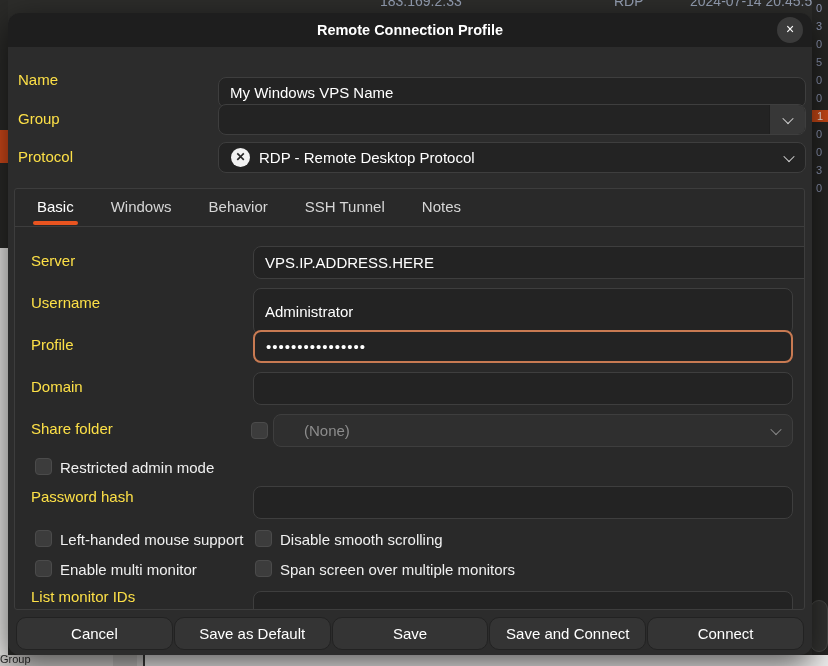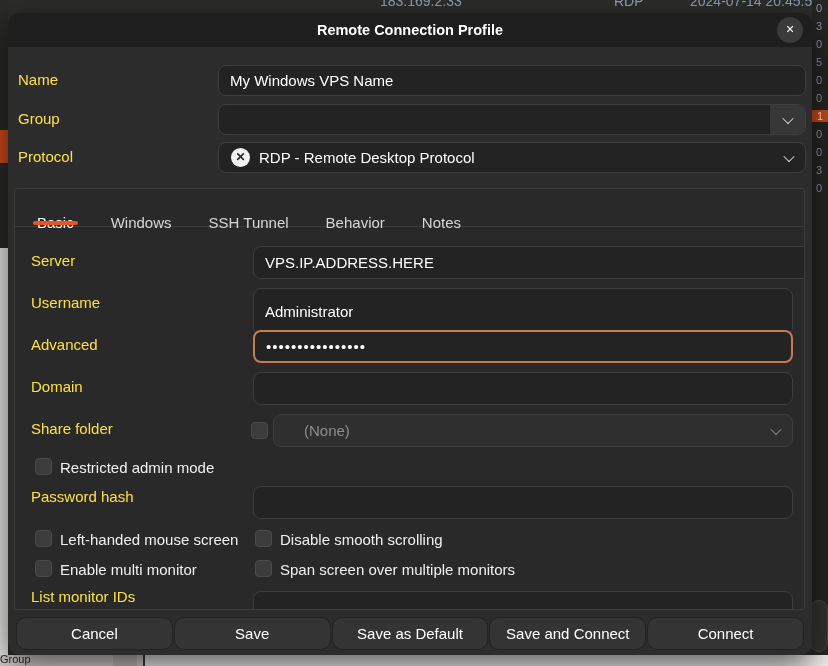--- a/index.html
+++ b/index.html
@@ -68,21 +68,21 @@
   .select .grow { flex:1; }
   .proto-icon { width:19px; height:19px; border-radius:50%; background:#f2f2f2; color:#262626;
     font-size:12px; font-weight:bold; text-align:center; line-height:19px; margin-right:9px; }
 
   
   .frame { position:absolute; left:6px; top:175px; width:791px; height:422px;
     border:1px solid #3d3d3d; border-radius:3px; background:#292929; overflow:hidden; }
   .tabbar { position:absolute; left:0; top:0; width:100%; height:38px;
     border-bottom:1px solid #3d3d3d; display:flex; align-items:center; padding-left:20px; gap:33px; }
   .tab { position:relative; font-size:15px; color:#d6d6d6; height:38px; line-height:36px;
-    cursor:pointer; padding:16px 2px; }
+    cursor:pointer; padding:0 2px; }
   .tab.active { color:#ffffff; }
   .tab.active::after { content:""; position:absolute; left:-2px; right:-2px; bottom:2px;
     height:4px; border-radius:2px; background:var(--accent,#e95420); }
 
   .password-entry { border:2px solid #c87a52 !important; letter-spacing:1px; }
 
   .checkbox { position:absolute; width:17px; height:17px; border-radius:4px;
     background:#3c3c3c; border:1px solid #4b4b4b; cursor:pointer; }
   .cb-label { position:absolute; font-size:15px; color:#f0f0f0; white-space:nowrap; }
 
@@ -133,21 +133,21 @@
 <div class="dialog">
 
   <div class="headerbar">
     <span class="title">Remote Connection Profile</span>
     <div class="close-btn">
       <span>×</span>
     </div>
   </div>
 
   <span class="lbl" style="left:10px; top:58px">Name</span>
-  <input class="entry" style="left: 210px; top: 52px; width: 588px; height: 31px;" value="My Windows VPS Name">
+  <input class="entry" style="left: 210px; top: 64px; width: 588px; height: 31px;" value="My Windows VPS Name">
 
   <span class="lbl" style="left:10px; top:97px">Group</span>
   <div class="combo" style="left:210px; top:91px; width:588px; height:31px">
     <input value="" style="">
     <div class="drop">
       <span class="chev"></span>
     </div>
   </div>
 
   <span class="lbl" style="left:10px; top:135px">Protocol</span>
@@ -155,69 +155,69 @@
     <span class="proto-icon">✕</span>
     <span class="grow">RDP - Remote Desktop Protocol</span>
     <span class="chev"></span>
   </div>
 
   <div class="frame">
 
     <div class="tabbar">
       <span class="tab active">Basic</span>
       <span class="tab">Windows</span>
+      <span class="tab">Behavior</span>
       <span class="tab">SSH Tunnel</span>
-      <span class="tab">Behavior</span>
       <span class="tab">Notes</span>
     </div>
 
     <span class="lbl" style="left:16px; top:63px">Server</span>
     <div class="combo" style="left:238px; top:57px; width:624px; height:33px">
       <input value="VPS.IP.ADDRESS.HERE" style="">
       <div class="drop">
         <span class="chev"></span>
       </div>
     </div>
 
     <span class="lbl" style="left:16px; top:105px">Username</span>
     <input class="entry" style="left: 238px; top: 99px; width: 540px; height: 47px;" value="Administrator">
 
-    <span class="lbl" style="left:16px; top:147px">Advanced</span>
+    <span class="lbl" style="left:16px; top:147px">Profile</span>
     <input class="entry password-entry" style="left: 238px; top: 141px; width: 540px; height: 33px;" value="••••••••••••••••">
 
     <span class="lbl" style="left:16px; top:189px">Domain</span>
     <input class="entry" style="left: 238px; top: 183px; width: 540px; height: 33px;" value="">
 
     <span class="lbl" style="left:16px; top:231px">Share folder</span>
     <span class="checkbox" style="left:236px; top:233px"></span>
     <div class="select disabled" style="left:258px; top:225px; width:520px; height:33px">
       <span class="grow">(None)</span>
       <span class="chev dim"></span>
     </div>
 
     <span class="checkbox" style="left:20px; top:269px"></span>
     <span class="cb-label" style="left:45px; top:270px">Restricted admin mode</span>
 
     <span class="lbl" style="left:16px; top:299px">Password hash</span>
     <input class="entry" style="left: 238px; top: 297px; width: 540px; height: 33px;" value="">
 
     <span class="checkbox" style="left:20px; top:341px"></span>
-    <span class="cb-label" style="left:45px; top:342px">Left-handed mouse screen</span>
+    <span class="cb-label" style="left:45px; top:342px">Left-handed mouse support</span>
     <span class="checkbox" style="left:240px; top:341px"></span>
     <span class="cb-label" style="left:265px; top:342px">Disable smooth scrolling</span>
 
     <span class="checkbox" style="left:20px; top:371px"></span>
     <span class="cb-label" style="left:45px; top:372px">Enable multi monitor</span>
     <span class="checkbox" style="left:240px; top:371px"></span>
     <span class="cb-label" style="left:265px; top:372px">Span screen over multiple monitors</span>
 
     <span class="lbl" style="left:16px; top:399px">List monitor IDs</span>
     <input class="entry" style="left: 238px; top: 402px; width: 540px; height: 33px;" value="">
   </div>
 
   <div class="btnbar">
     <div class="btn">Cancel</div>
+    <div class="btn">Save as Default</div>
     <div class="btn">Save</div>
-    <div class="btn">Save as Default</div>
     <div class="btn">Save and Connect</div>
     <div class="btn">Connect</div>
   </div>
 </div>
 
 </body></html>

